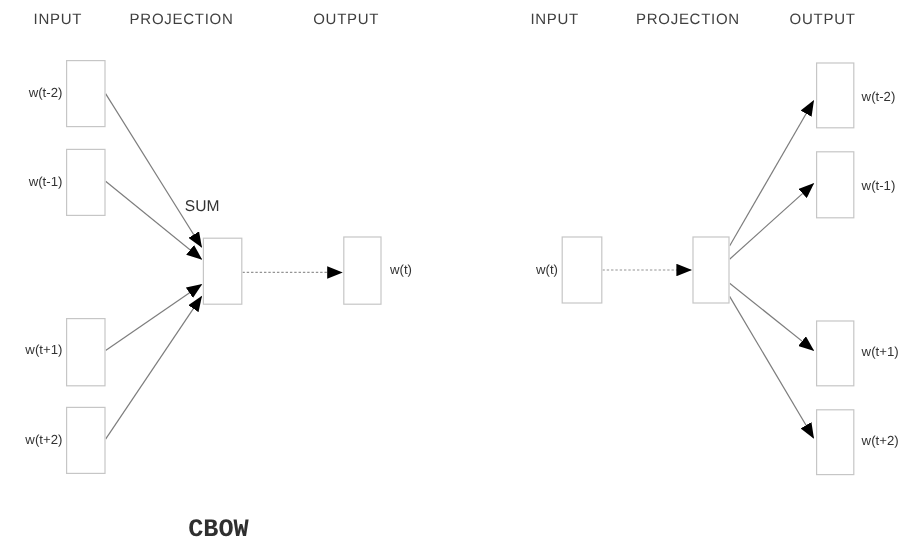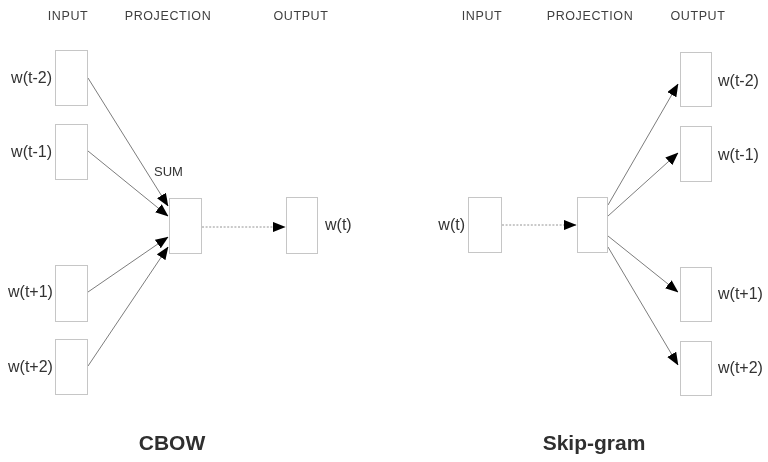--- a/index.html
+++ b/index.html
@@ -18,24 +18,24 @@
   }
   .edges{position:absolute;left:0;top:0;width:768px;height:462px;}
   .edge{stroke:var(--connector-line);stroke-width:1;fill:none;}
   .edge-dotted{stroke:#949494;stroke-width:1;stroke-dasharray:2 1.6;fill:none;}
   .node{
     position:absolute;border:1px solid var(--box-border);background:var(--background);
     box-sizing:border-box;
   }
   .hdr{
     position:absolute;top:8px;height:16px;font-size:12.5px;letter-spacing:0.6px;
-    color:var(--header-text);text-align:center;line-height:16px;white-space:nowrap;
+    color:var(--header-text);line-height:16px;white-space:nowrap;
   }
   .lbl{
-    position:absolute;font-size:16px;color:var(--label-text);line-height:14px;white-space:nowrap;
+    position:absolute;font-size:11px;color:var(--label-text);line-height:14px;white-space:nowrap;
   }
   .lbl.right-align{text-align:right;}
   .caption{
     position:absolute;top:431px;font-size:21px;font-weight:bold;color:var(--caption-text);
     text-align:center;line-height:24px;white-space:nowrap;
   }
 </style>
 </head>
 <body>
 
@@ -76,36 +76,35 @@
   <div class="lbl right-align" style="left:8px;top:145px;width:44px;">w(t-1)</div>
   <div class="lbl right-align" style="left:8px;top:285px;width:44px;">w(t+1)</div>
   <div class="lbl right-align" style="left:8px;top:360px;width:44px;">w(t+2)</div>
 
   <div class="lbl" style="left:154px;top:165px;font-size:13px;">SUM</div>
   <div class="node" style="left:169px;top:198px;width:33px;height:56px;"></div>
 
   <div class="node" style="left:286px;top:197px;width:32px;height:57px;"></div>
   <div class="lbl" style="left:325px;top:218px;">w(t)</div>
 
-  <div class="caption" style="left:112px;width:120px;">CBOW</div>
+  <div class="caption" style="left:122px;width:120px;font-family:Liberation Mono, monospace;">CBOW</div>
 
   <div class="hdr" style="left:442px;width:80px;">INPUT</div>
   <div class="hdr" style="left:530px;width:120px;">PROJECTION</div>
   <div class="hdr" style="left:658px;width:80px;">OUTPUT</div>
 
   <div class="lbl right-align" style="left:420px;top:218px;width:45px;">w(t)</div>
   <div class="node" style="left:468px;top:197px;width:34px;height:56px;"></div>
 
   <div class="node" style="left:577px;top:197px;width:31px;height:56px;"></div>
 
   <div class="node" style="left:680px;top:52px;width:32px;height:55px;"></div>
   <div class="node" style="left:680px;top:126px;width:32px;height:56px;"></div>
   <div class="node" style="left:680px;top:267px;width:32px;height:55px;"></div>
   <div class="node" style="left:680px;top:341px;width:32px;height:55px;"></div>
 
   <div class="lbl" style="left:718px;top:74px;">w(t-2)</div>
   <div class="lbl" style="left:718px;top:148px;">w(t-1)</div>
   <div class="lbl" style="left:718px;top:287px;">w(t+1)</div>
   <div class="lbl" style="left:718px;top:361px;">w(t+2)</div>
 
-  <div class="caption" style="left:524px;width:140px;">Skip-gram</div>
 
 </div>
 
 </body></html>

